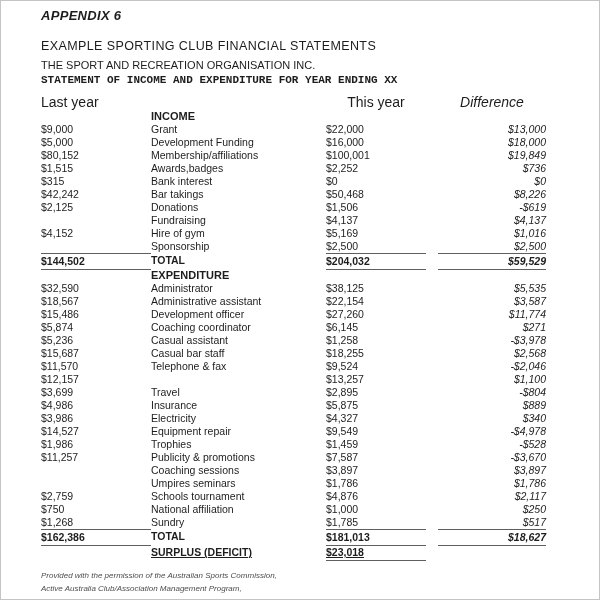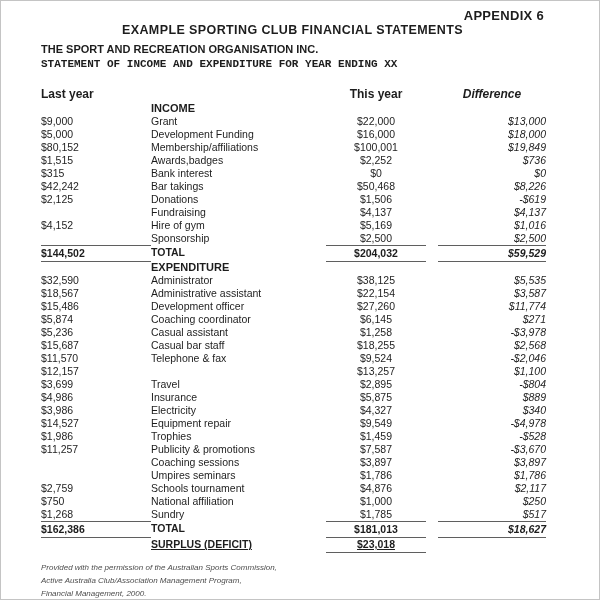--- a/index.html
+++ b/index.html
@@ -11,40 +11,41 @@
   .page {
     box-sizing: border-box;
     width: 600px; height: 600px;
     border: 1px solid #c4c4c4;
     background: #ffffff;
     overflow: hidden;
   }
   .content { padding: 8px 55px 0 40px; }
 
   .appendix {
-    text-align: right; font-weight: bold; font-size: 13px; line-height: 14px;
+    font-weight: bold; font-size: 13px; line-height: 14px;
     letter-spacing: 0.3px;
+    font-style: italic;
   }
   .title {
-    text-align: center; font-weight: bold; font-size: 12.5px; line-height: 14px;
-    margin-top: 0; letter-spacing: 0.4px;
-  }
-  .org    { font-weight: bold; font-size: 11px; line-height: 13px; margin-top: 6px; }
+    font-weight: normal; font-size: 12.5px; line-height: 14px;
+    margin-top: 16px; letter-spacing: 0.4px;
+  }
+  .org    { font-weight: normal; font-size: 11px; line-height: 13px; margin-top: 6px; }
   .stmt   { font-weight: bold; font-size: 11px; line-height: 13px; margin-top: 2px; font-family: Liberation Mono, monospace; }
 
   .grid-row {
     display: grid;
     grid-template-columns: 110px 175px 100px 12px 108px;
     height: 13px; line-height: 13px;
     font-size: 10.5px;
   }
-  .header-row { margin-top: 16px; height: 15px; line-height: 15px; font-size: 12px; font-weight: bold; }
+  .header-row { margin-top: 8px; height: 15px; line-height: 15px; font-size: 14px; font-weight: normal; }
   .c1 { grid-column: 1; text-align: left; }
   .c2 { grid-column: 2; text-align: left; }
-  .c3 { grid-column: 3; text-align: center; }
+  .c3 { grid-column: 3; text-align: left; }
   .c4 { grid-column: 5; text-align: right; }
   .center { text-align: center; }
   .diff { font-style: italic; }
   .section-label { font-weight: bold; font-size: 11px; }
 
   .total-row { font-weight: bold; height: 16px; line-height: 15px; }
   .rule { border-top: 1px solid #5f5f5f; border-bottom: 1px solid #5f5f5f; box-sizing: border-box; }
   .surplus-row { font-weight: bold; height: 16px; line-height: 14px; text-decoration: underline; }
   .underline-only { border-bottom: 1px solid #5f5f5f; box-sizing: border-box; }
 

